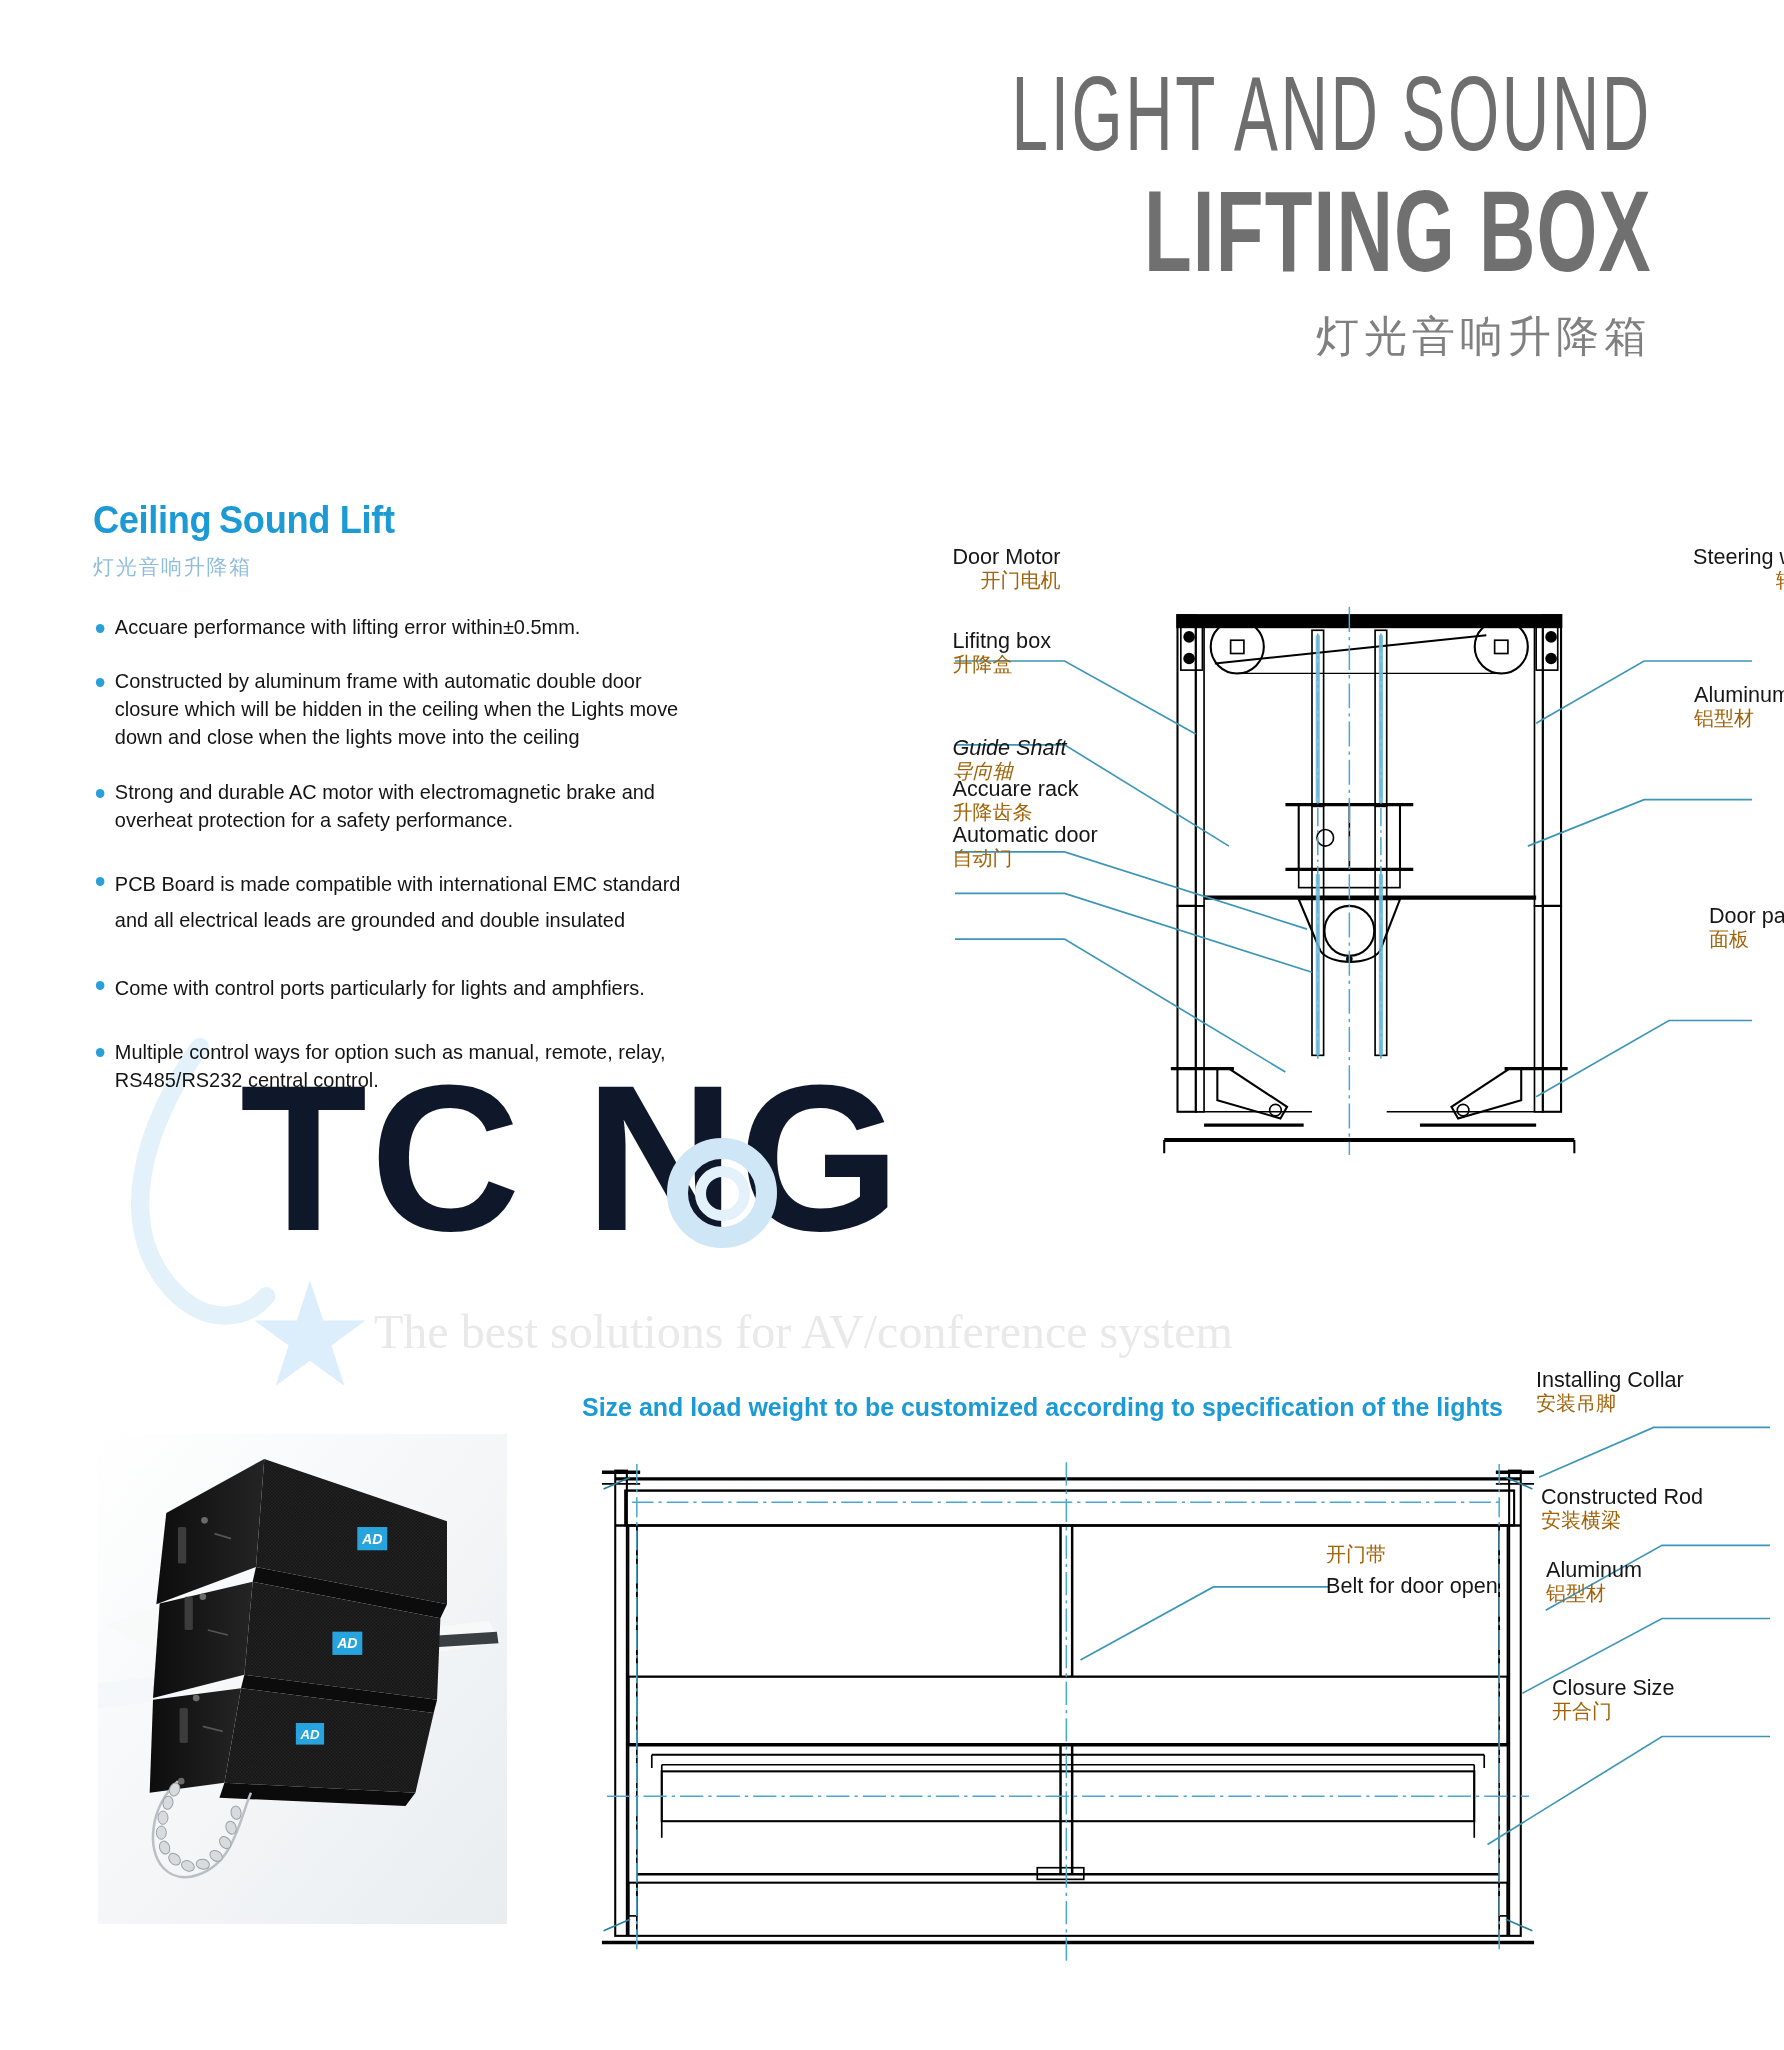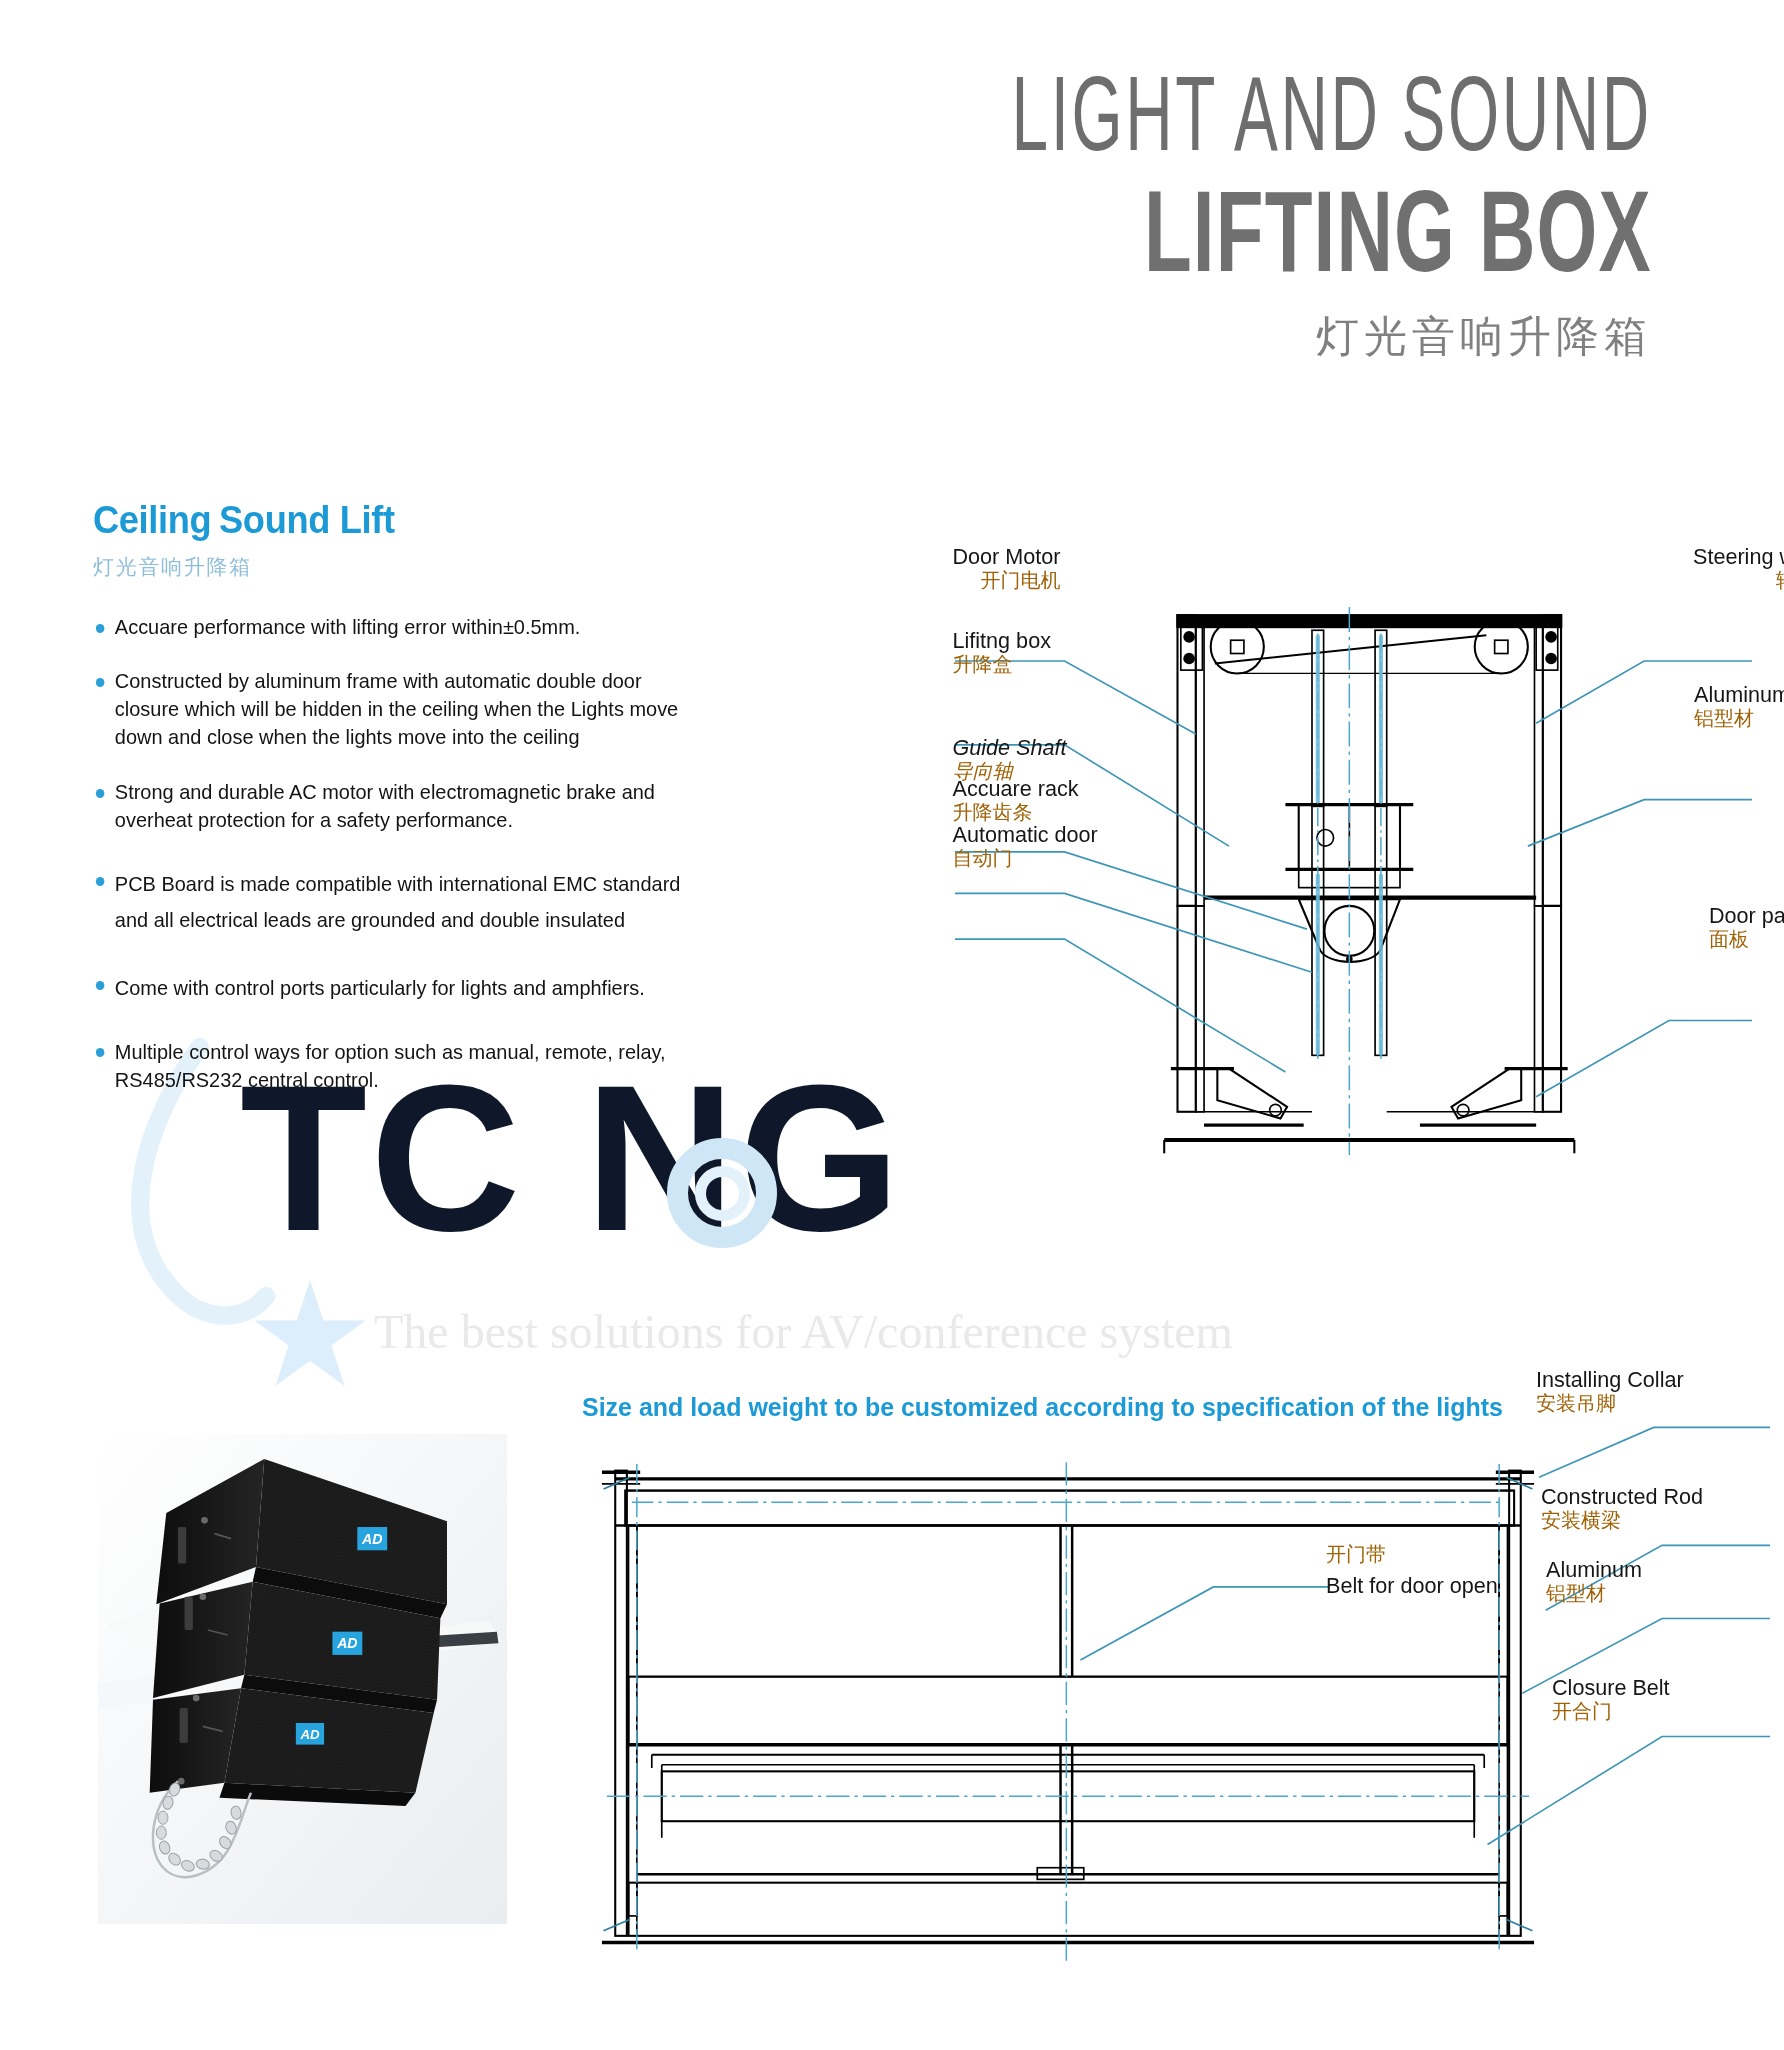--- a/index.html
+++ b/index.html
@@ -519,17 +519,17 @@
   </div>
   <div class="lbl" style="left:959px; top:106px;">
     <div class="en">Constructed Rod</div>
     <div class="cn">安装横梁</div>
   </div>
   <div class="lbl" style="left:964px; top:179px;">
     <div class="en">Aluminum</div>
     <div class="cn">铝型材</div>
   </div>
   <div class="lbl" style="left:970px; top:297px;">
-    <div class="en">Closure Belt</div>
+    <div class="en">Closure Size</div>
     <div class="cn">开合门</div>
   </div>
 </div>
 
 
 </body></html>

